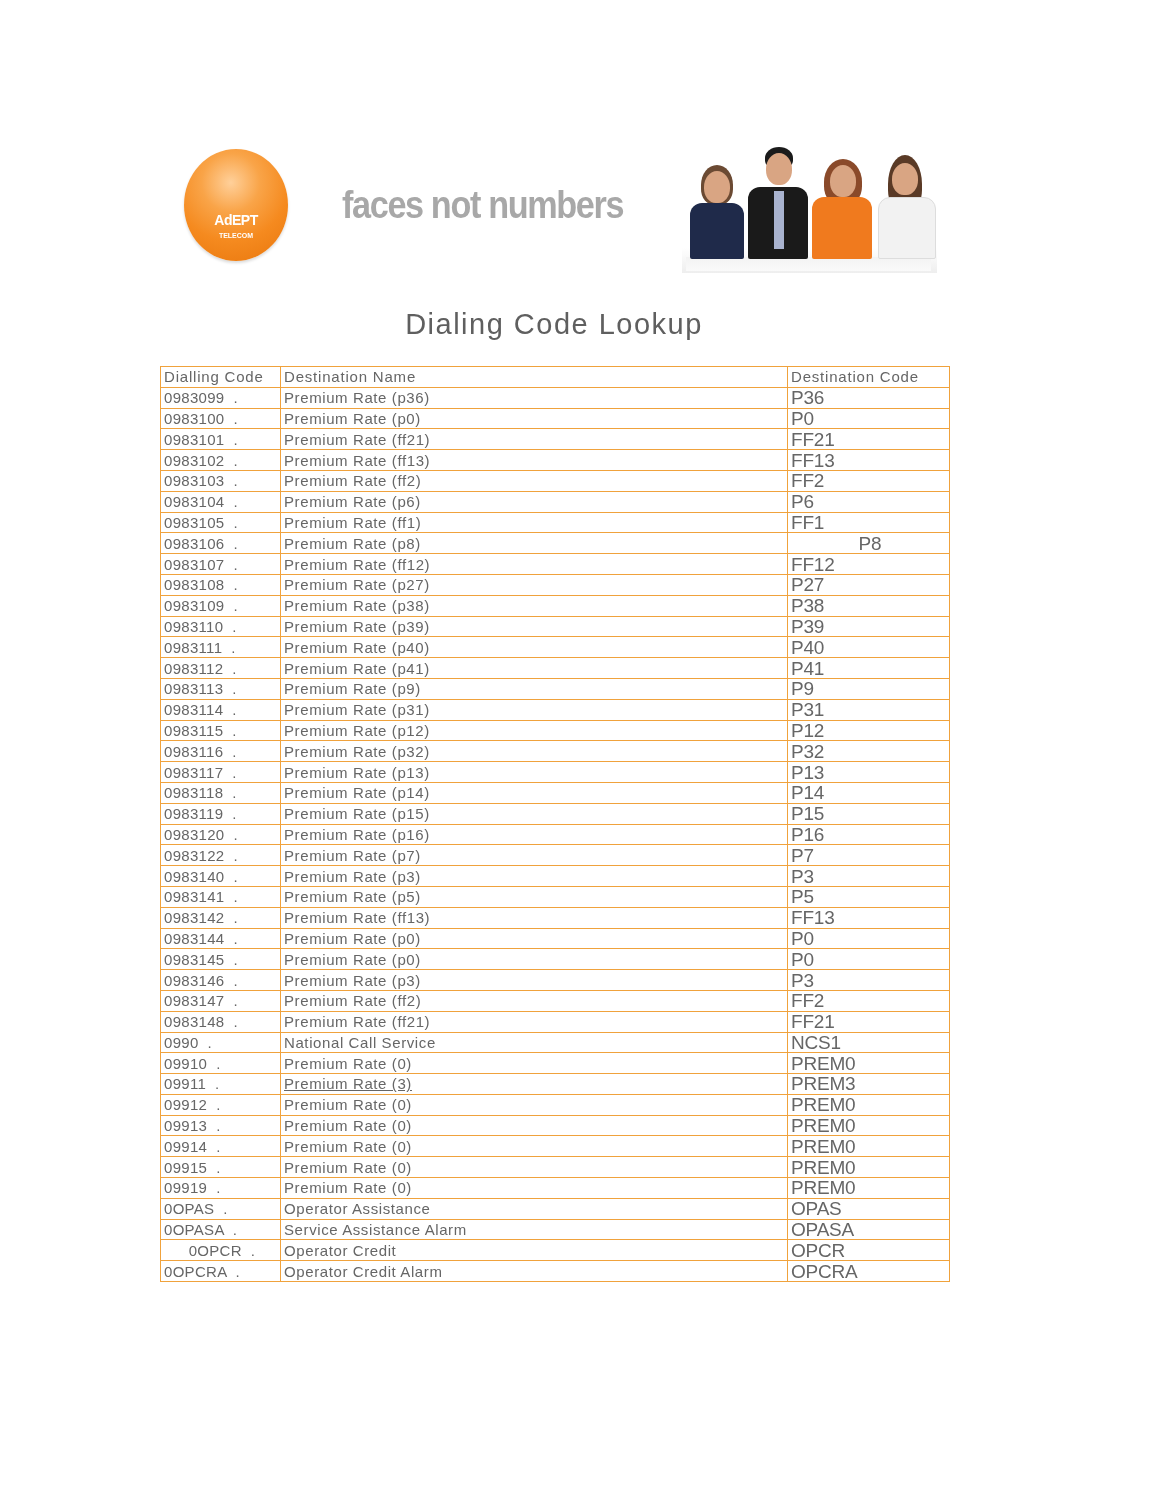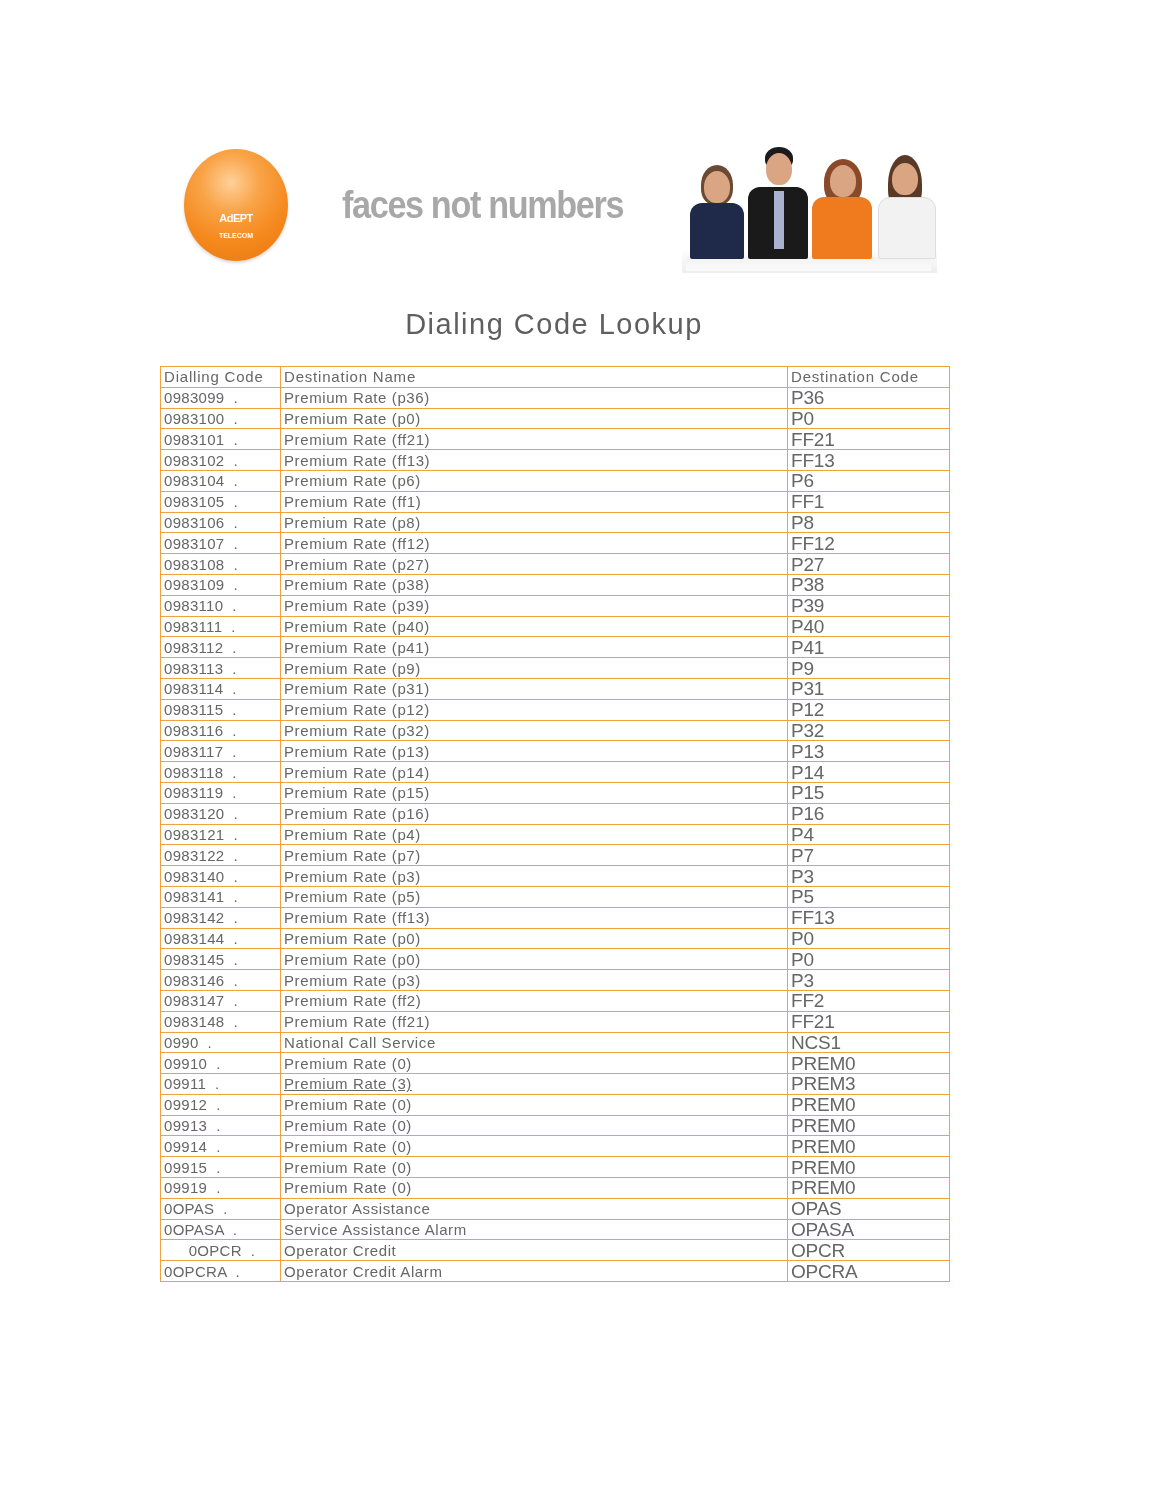--- a/index.html
+++ b/index.html
@@ -1,21 +1,21 @@
 <!DOCTYPE html>
 <html><head>
 <meta charset="utf-8">
 <style>
   html, body { margin:0; padding:0; background:#ffffff; }
   body { width:1159px; height:1499px; position:relative; overflow:hidden; font-family:"Liberation Sans", sans-serif; }
   .header { position:absolute; left:160px; top:140px; width:790px; height:135px; }
   .logo { position:absolute; left:24px; top:9px; width:104px; height:112px; border-radius:50%;
     background: radial-gradient(circle at 45% 30%, #ffd09a 0%, #f9a448 30%, #f58a1f 60%, #e8760c 100%);
     box-shadow: 0 2px 3px rgba(0,0,0,0.15); }
-  .logo-main { position:absolute; left:0; right:0; top:63px; text-align:center; color:#ffffff; font-weight:bold; font-size:11px; letter-spacing:-0.5px; }
+  .logo-main { position:absolute; left:0; right:0; top:63px; text-align:center; color:#ffffff; font-weight:bold; font-size:14px; letter-spacing:-0.5px; }
   .logo-sub { position:absolute; left:0; right:0; top:83px; text-align:center; color:#ffffff; font-weight:bold; font-size:7px; }
   .tagline { position:absolute; left:182px; top:44px; color:#a8a8a8; font-weight:bold; font-size:38px; letter-spacing:-1.5px; transform:scaleX(0.9); transform-origin:left center; }
   .photo { position:absolute; left:522px; top:5px; width:255px; height:128px; background:linear-gradient(#ffffff 0%, #ffffff 80%, #eeeeee 100%); }
   .person { position:absolute; bottom:14px; }
   .person .head { position:absolute; width:26px; height:32px; border-radius:50% 50% 45% 45%; background:#d9a583; }
   .person .hair { position:absolute; border-radius:50% 50% 40% 40%; }
   .person .body { position:absolute; bottom:0; border-radius:12px 12px 2px 2px; }
   .table-floor { position:absolute; left:4px; right:6px; bottom:2px; height:14px; background:linear-gradient(#f3f3f3,#fafafa); }
   .title { position:absolute; left:0; width:1108px; top:308px; text-align:center; font-size:29px; color:#5f5f5f; letter-spacing:1.5px; }
   table.codes { position:absolute; left:160px; top:366px; width:789px; border-collapse:collapse; table-layout:fixed; }
@@ -94,33 +94,38 @@
         <td class="code" style="white-space: pre;">0983101  .</td>
         <td class="name" style="white-space: pre;">Premium Rate (ff21)</td>
         <td class="dcode" style="white-space: pre;">FF21</td>
       </tr>
       <tr>
         <td class="code" style="white-space: pre;">0983102  .</td>
         <td class="name" style="white-space: pre;">Premium Rate (ff13)</td>
         <td class="dcode" style="white-space: pre;">FF13</td>
       </tr>
       <tr>
+        <td class="code" style="white-space: pre;">0983103  .</td>
+        <td class="name" style="white-space: pre;">Premium Rate (ff2)</td>
+        <td class="dcode" style="white-space: pre;">FF2</td>
+      </tr>
+      <tr>
         <td class="code" style="white-space: pre;">0983104  .</td>
         <td class="name" style="white-space: pre;">Premium Rate (p6)</td>
         <td class="dcode" style="white-space: pre;">P6</td>
       </tr>
       <tr>
         <td class="code" style="white-space: pre;">0983105  .</td>
         <td class="name" style="white-space: pre;">Premium Rate (ff1)</td>
         <td class="dcode" style="white-space: pre;">FF1</td>
       </tr>
       <tr>
         <td class="code" style="white-space: pre;">0983106  .</td>
         <td class="name" style="white-space: pre;">Premium Rate (p8)</td>
-        <td class="dcode" style="white-space: pre;">P8</td>
+        <td class="dcode" style="white-space: pre; text-align: center;">P8</td>
       </tr>
       <tr>
         <td class="code" style="white-space: pre;">0983107  .</td>
         <td class="name" style="white-space: pre;">Premium Rate (ff12)</td>
         <td class="dcode" style="white-space: pre;">FF12</td>
       </tr>
       <tr>
         <td class="code" style="white-space: pre;">0983108  .</td>
         <td class="name" style="white-space: pre;">Premium Rate (p27)</td>
         <td class="dcode" style="white-space: pre;">P27</td>
@@ -179,25 +184,20 @@
         <td class="code" style="white-space: pre;">0983119  .</td>
         <td class="name" style="white-space: pre;">Premium Rate (p15)</td>
         <td class="dcode" style="white-space: pre;">P15</td>
       </tr>
       <tr>
         <td class="code" style="white-space: pre;">0983120  .</td>
         <td class="name" style="white-space: pre;">Premium Rate (p16)</td>
         <td class="dcode" style="white-space: pre;">P16</td>
       </tr>
       <tr>
-        <td class="code" style="white-space: pre;">0983121  .</td>
-        <td class="name" style="white-space: pre;">Premium Rate (p4)</td>
-        <td class="dcode" style="white-space: pre;">P4</td>
-      </tr>
-      <tr>
         <td class="code" style="white-space: pre;">0983122  .</td>
         <td class="name" style="white-space: pre;">Premium Rate (p7)</td>
         <td class="dcode" style="white-space: pre;">P7</td>
       </tr>
       <tr>
         <td class="code" style="white-space: pre;">0983140  .</td>
         <td class="name" style="white-space: pre;">Premium Rate (p3)</td>
         <td class="dcode" style="white-space: pre;">P3</td>
       </tr>
       <tr>

